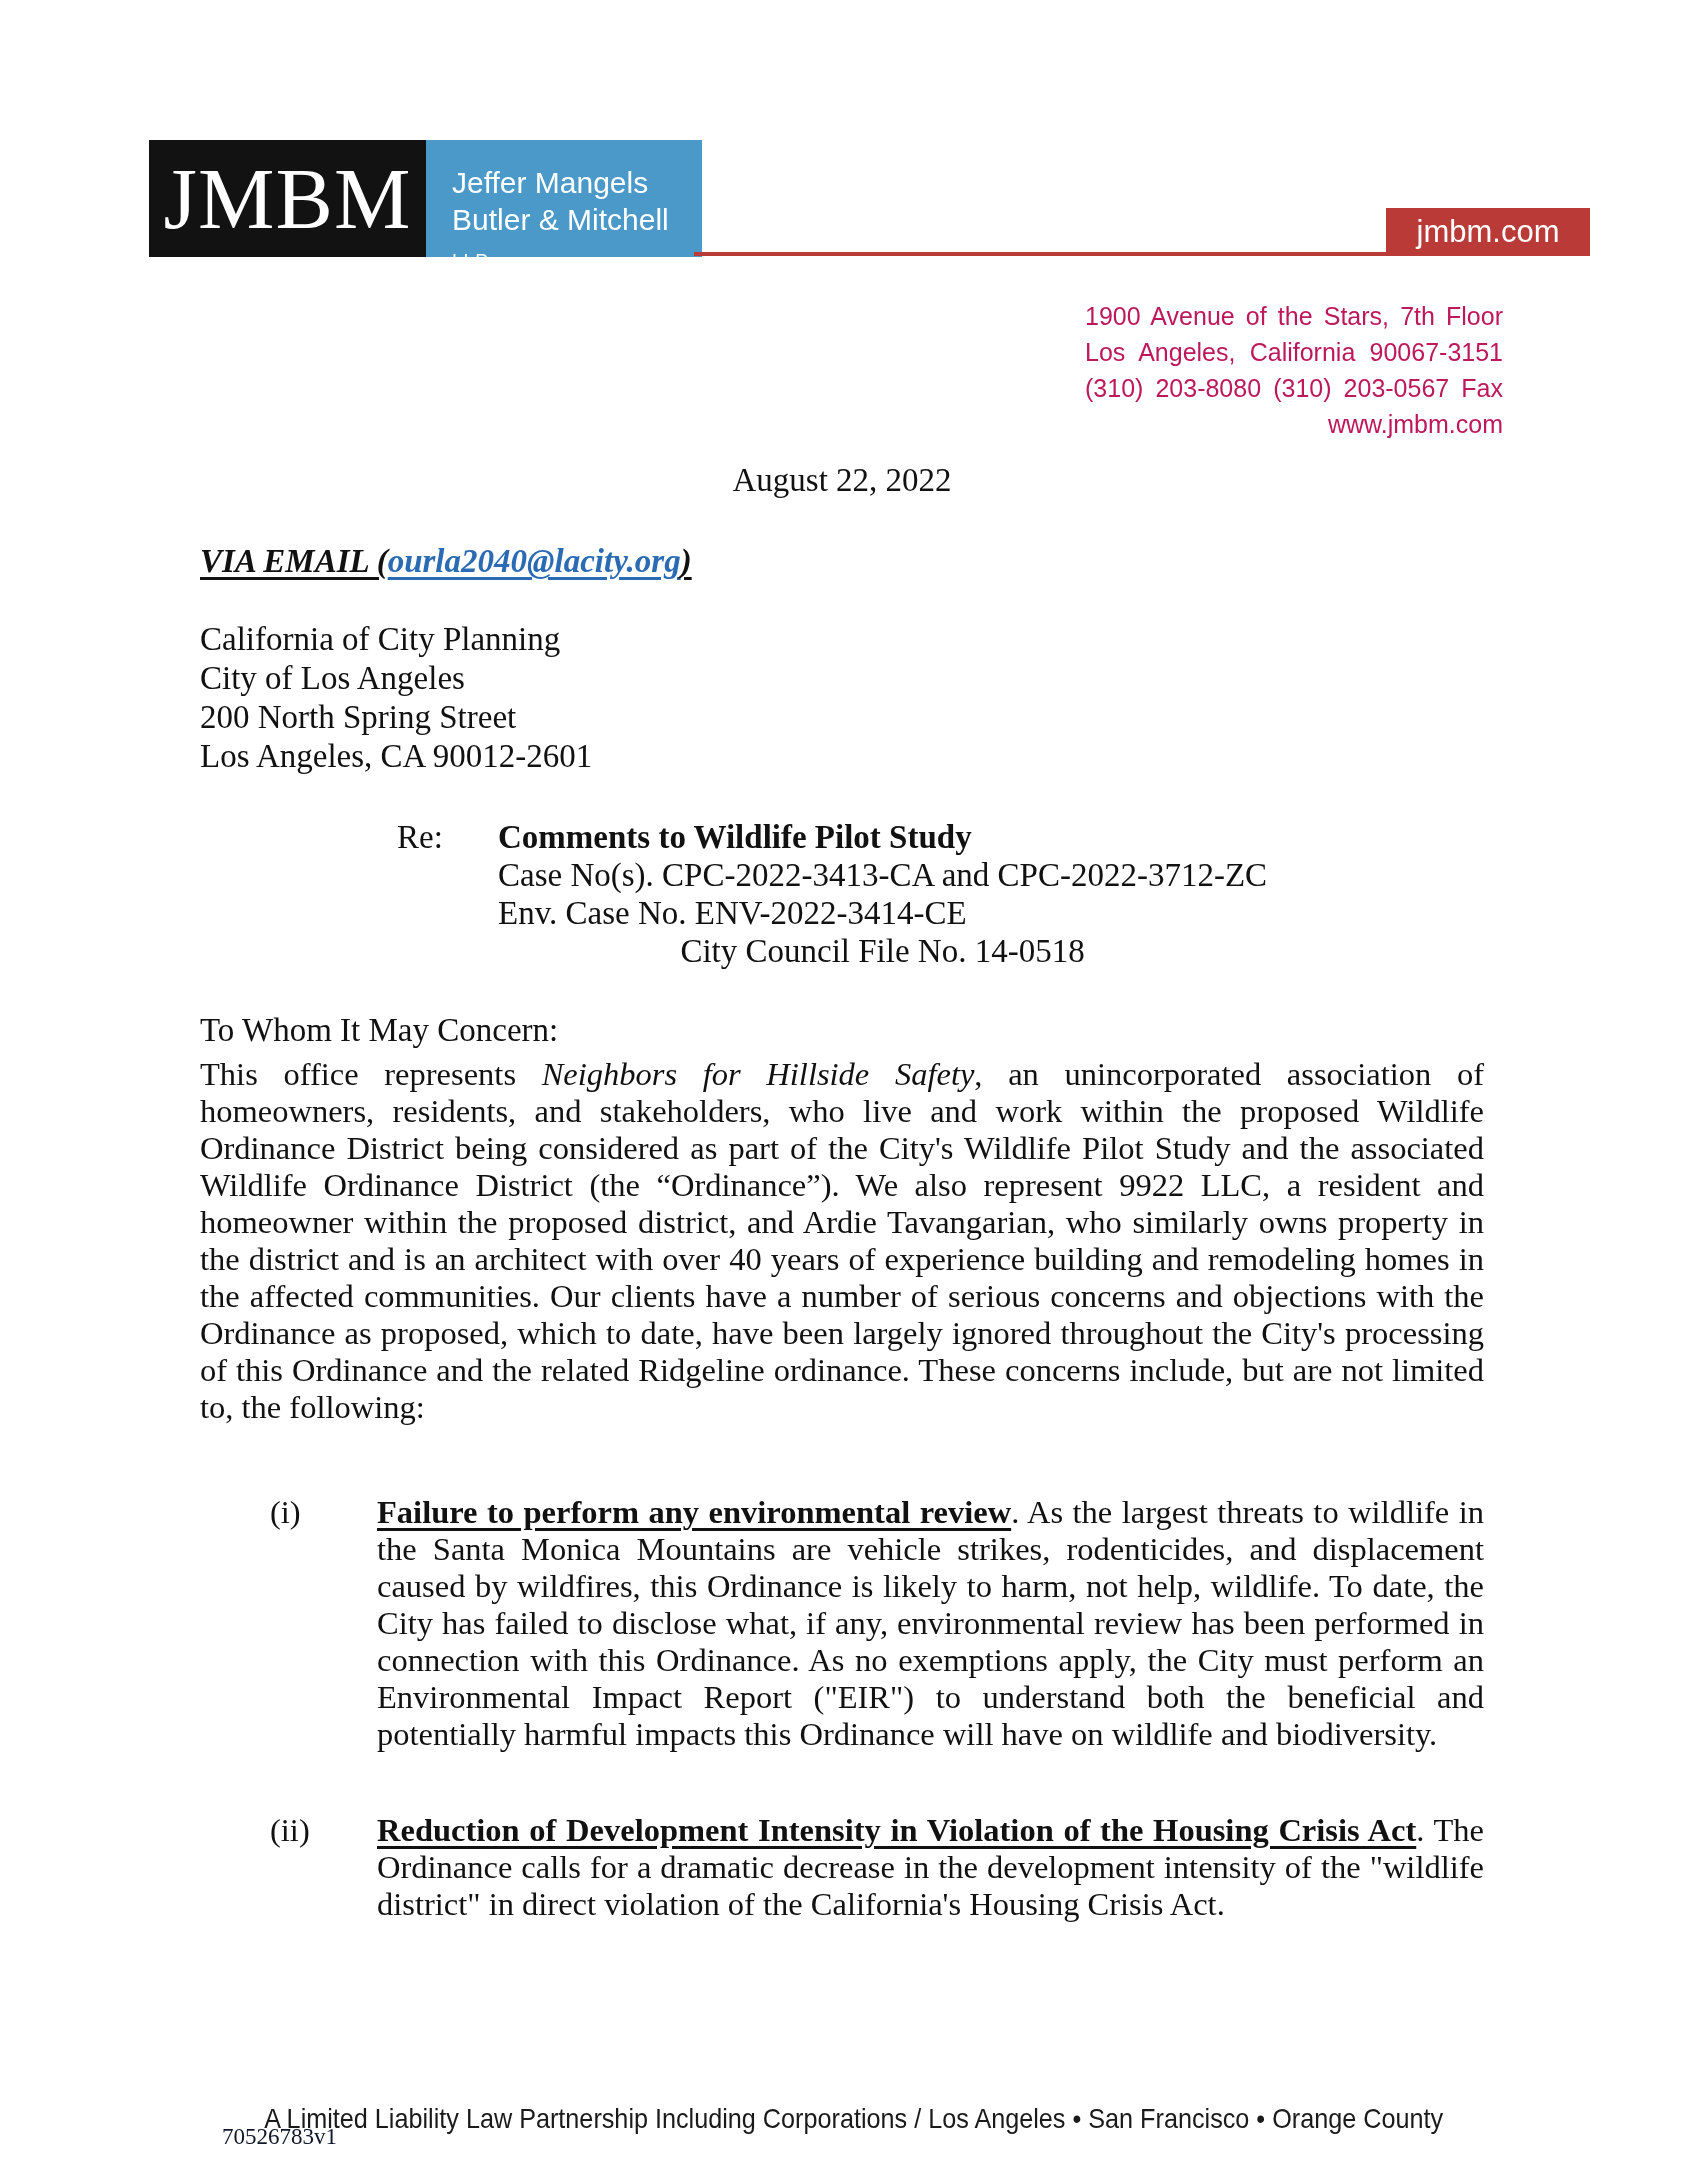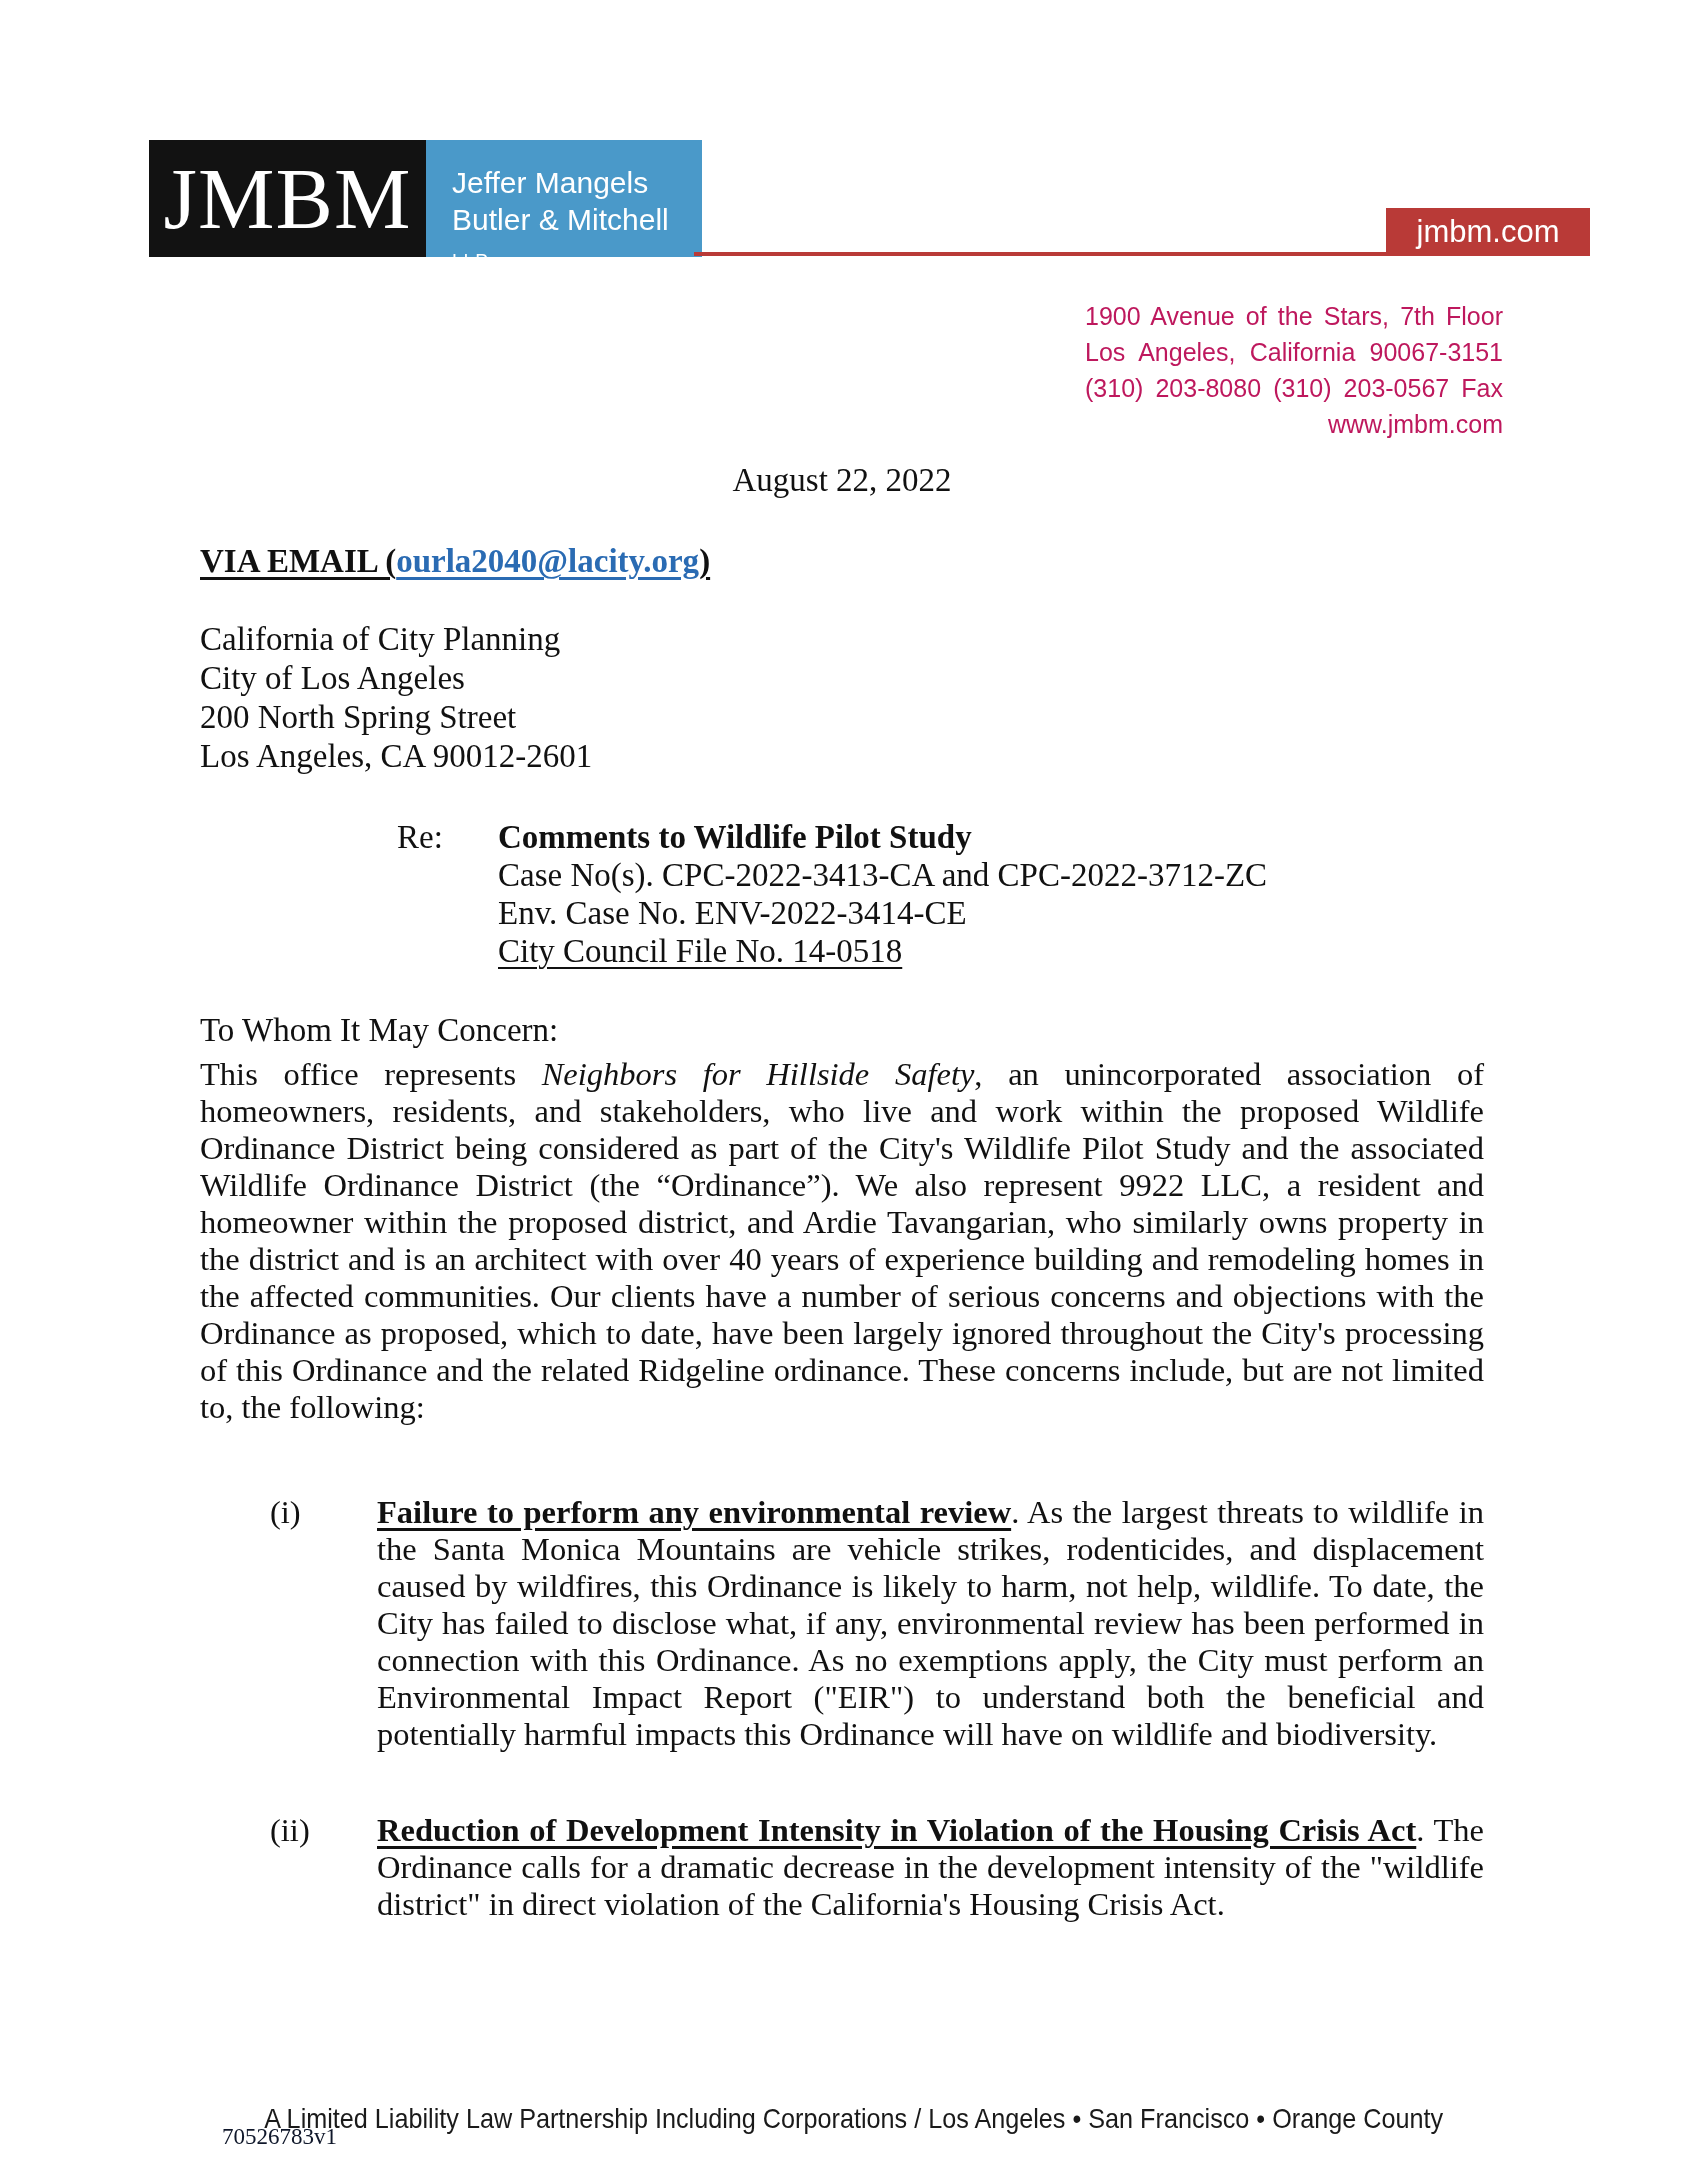--- a/index.html
+++ b/index.html
@@ -43,36 +43,36 @@
   }
   .addr .j{text-align:justify;text-align-last:justify;}
   .addr .r{text-align:right;}
   
   .dateline{
     position:absolute;left:200px;top:462px;width:1284px;
     text-align:center;font-size:33px;
   }
   .via{
     position:absolute;left:200px;top:543px;
-    font-size:33px;font-weight:bold;
+    font-size:33px;font-weight:bold;font-style:italic;
   }
   .via span{text-decoration:underline;text-decoration-thickness:3px;text-underline-offset:5px;}
   .via .lnk{color:#2A6BB3;}
   .recipient{
     position:absolute;left:200px;top:620px;
     font-size:33px;line-height:39px;
   }
   .re-block{
     position:absolute;left:397px;top:818px;
     font-size:33px;line-height:38px;
     display:flex;
   }
   .re-label{width:101px;flex:none;}
   .re-content .subj{font-weight:bold;}
-  .re-content .ul{text-decoration:underline;text-decoration-thickness:2px;text-underline-offset:5px;}
+  .re-content .ul{text-decoration-thickness:2px;text-underline-offset:5px;text-align:center;}
   .salutation{
     position:absolute;left:200px;top:1012px;font-size:33px;
   }
   .body-para{
     position:absolute;left:200px;top:1056px;width:1284px;
     font-size:32.5px;line-height:37px;text-align:justify;
   }
   .list-item{
     position:absolute;left:270px;width:1214px;
     font-size:32.5px;line-height:37px;

